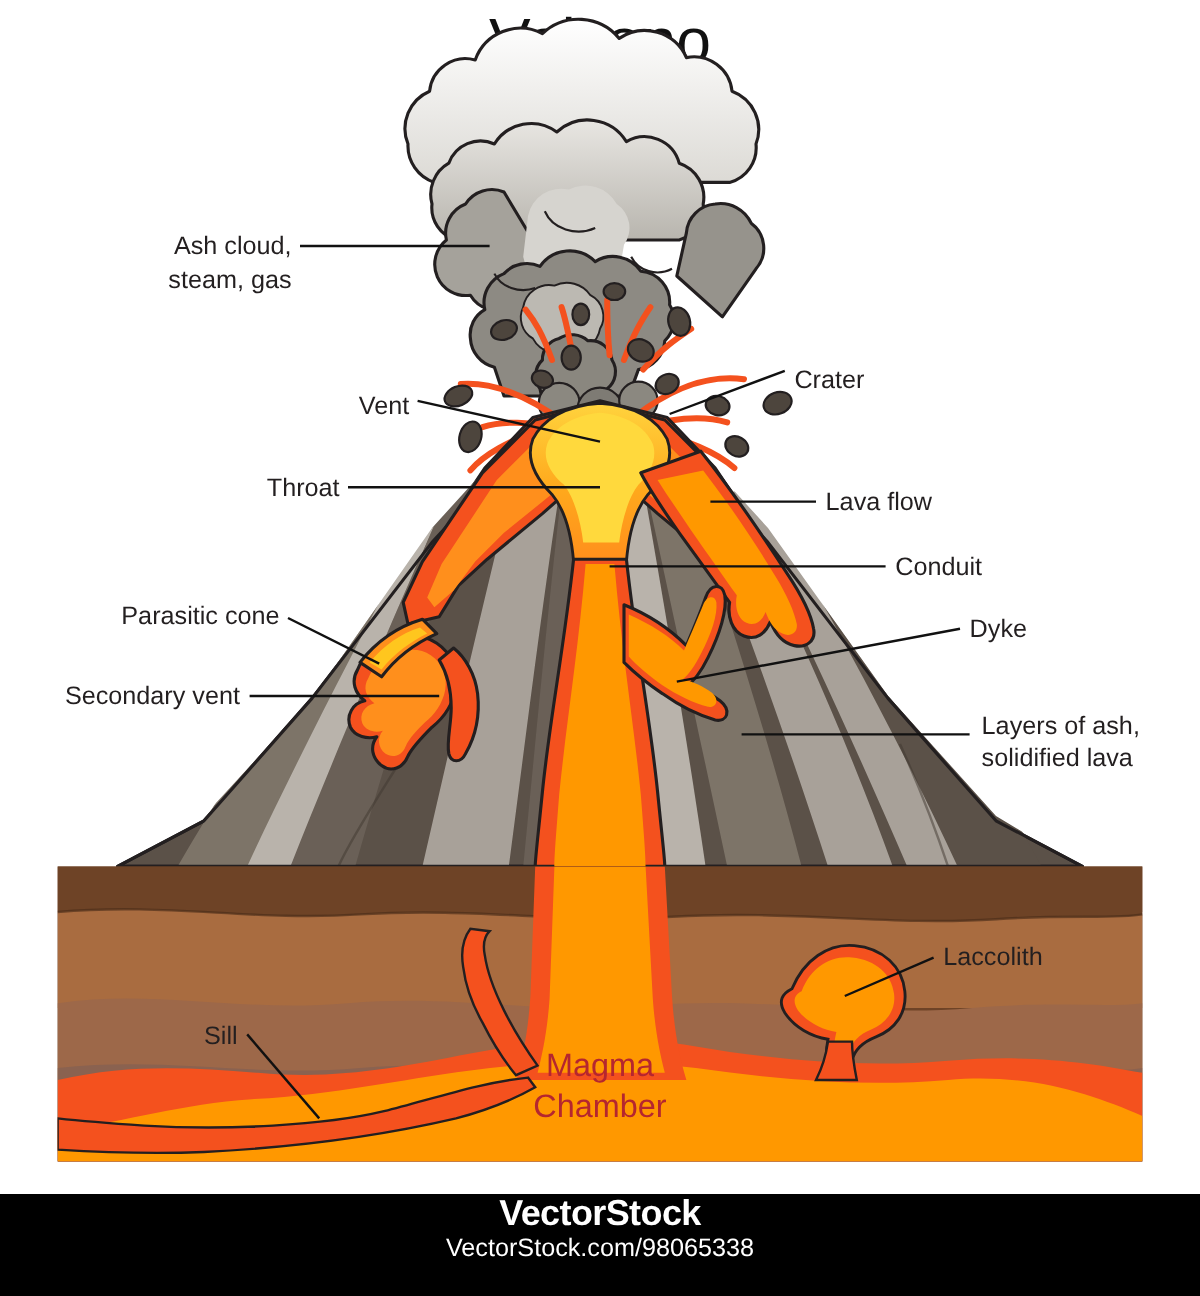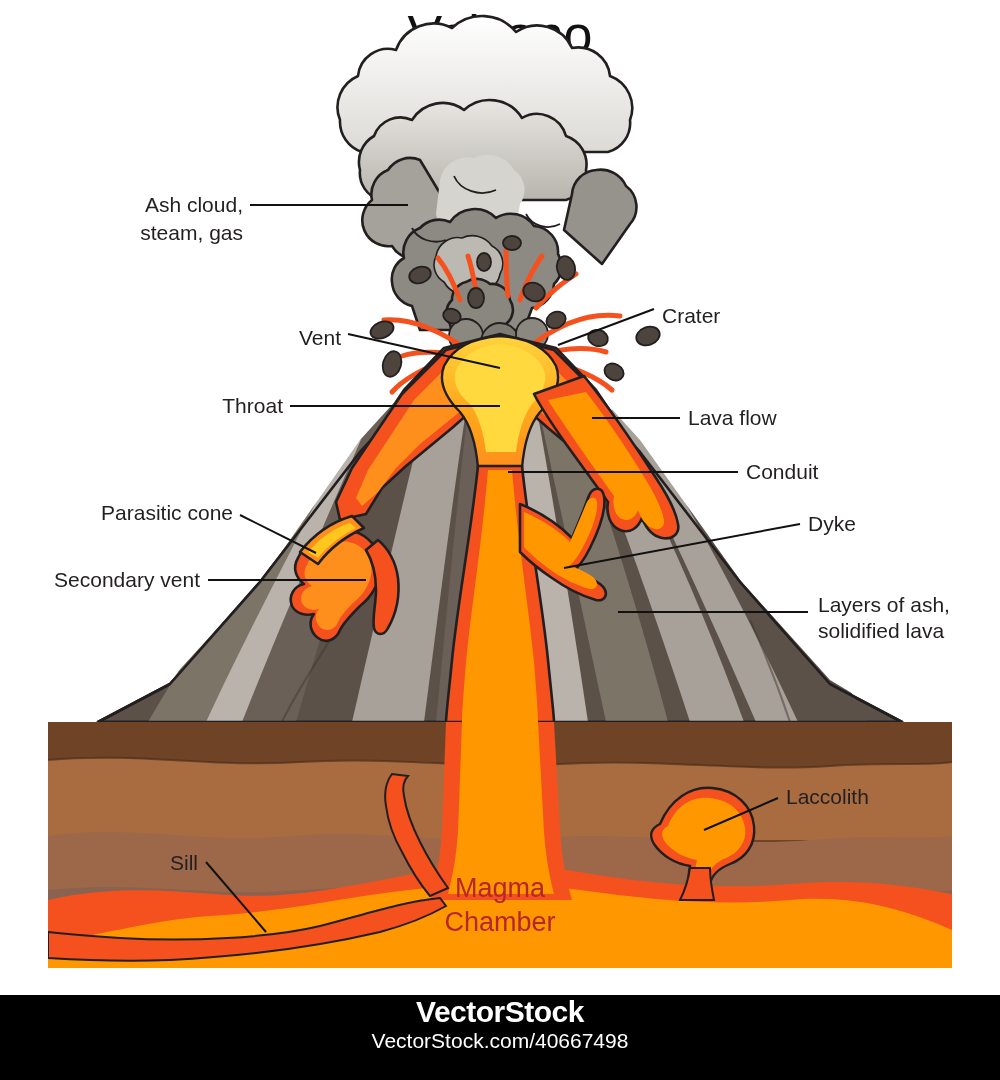--- a/index.html
+++ b/index.html
@@ -512,16 +512,16 @@
       <text class="lbl" x="818" y="638" text-anchor="start">solidified lava</text>
 
       <text class="lbl" x="786" y="804" text-anchor="start">Laccolith</text>
 
       <text class="lbl" x="198" y="870" text-anchor="end">Sill</text>
     </g>
   </svg>
 
   <div id="footer">
     <div class="brand">VectorStock</div>
-    <div class="url">VectorStock.com/40667498</div>
+    <div class="url">VectorStock.com/98065338</div>
   </div>
 
 </div>
 
 </body></html>

